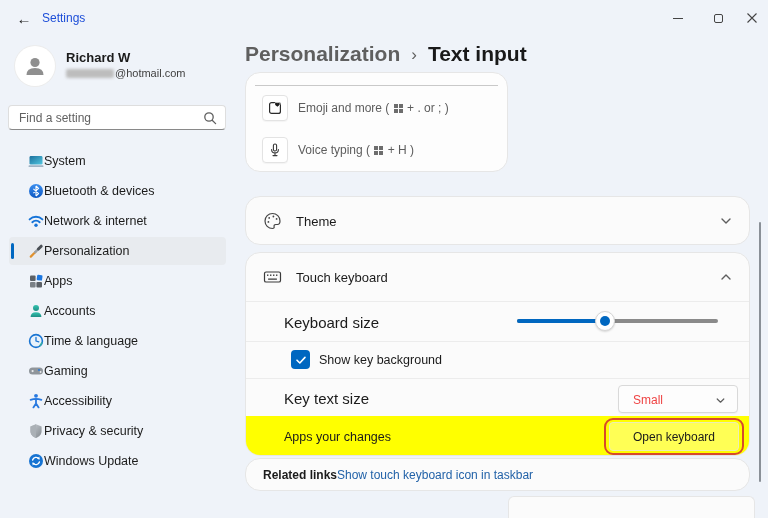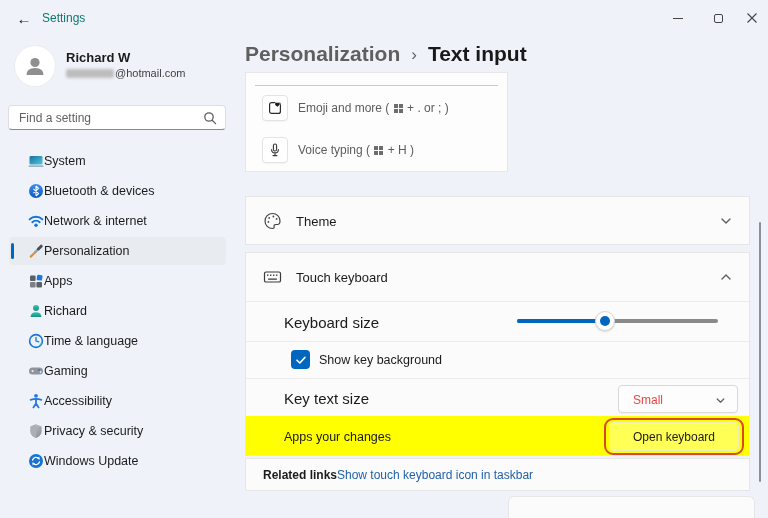--- a/index.html
+++ b/index.html
@@ -2,21 +2,21 @@
 <html><head>
 <meta charset="utf-8">
 <style>
   * { margin:0; padding:0; box-sizing:border-box; }
   html,body { width:768px; height:518px; }
   body { font-family:"Liberation Sans","DejaVu Sans",sans-serif; background:#eff3f9; position:relative; overflow:hidden; }
 
   
   .titlebar { position:absolute; left:0; top:0; width:768px; height:36px; }
   .back-btn { position:absolute; left:12px; top:6px; width:24px; height:24px; display:flex; align-items:center; justify-content:center; font-size:15px; color:#1b1b1b; border-radius:4px; cursor:default; }
-  .app-title { position:absolute; left:42px; top:11px; font-size:12px; color:#0f766e; }
+  .app-title { position:absolute; left:42px; top:11px; font-size:12px; color:#1d4ed8; }
   .win-btn { position:absolute; top:0; height:36px; display:flex; align-items:center; justify-content:center; }
   .wb-min { left:656px; width:44px; }
   .wb-max { left:700px; width:36px; }
   .wb-close { left:736px; width:32px; }
   .glyph-min { width:10px; height:1px; background:#444; }
   .glyph-max { width:9px; height:9px; border:1.2px solid #444; border-radius:2px; }
 
   
   .avatar { position:absolute; left:15px; top:46px; width:40px; height:40px; border-radius:50%; background:#ffffff; display:flex; align-items:center; justify-content:center; box-shadow:0 0 0 1px #ececec; }
   .user-name { position:absolute; left:66px; top:50px; font-size:13px; font-weight:700; color:#1b1b1b; }
@@ -34,21 +34,21 @@
   .nav-ic { width:16px; height:16px; margin-left:19px; display:flex; align-items:center; justify-content:center; flex:none; }
   .nav-lbl { font-size:12.5px; color:#1b1b1b; white-space:nowrap; }
 
   
   .breadcrumb { position:absolute; left:245px; top:42px; display:flex; align-items:center; }
   .bc-section { font-size:21px; font-weight:600; color:#5f5f5f; }
   .bc-sep { font-size:17px; color:#5f5f5f; margin:0 11px; padding-top:1px; }
   .bc-page { font-size:21px; font-weight:600; color:#191919; }
 
   
-  .card { position:absolute; background:#fbfbfb; border:1px solid #e6e6e6; border-radius:0; }
+  .card { position:absolute; background:#fbfbfb; border:1px solid #e6e6e6; border-radius:15px; }
   .shortcuts-card { left:245px; top:72px; width:263px; height:100px; background:#fdfdfd; overflow:hidden; }
   .sc-divider { position:absolute; left:9px; right:9px; top:12px; height:1px; background:#c9c9c9; }
   .icon-btn { position:absolute; left:16px; width:26px; height:26px; background:#ffffff; border:1px solid #e3e3e3; border-radius:4px; display:flex; align-items:center; justify-content:center; box-shadow:0 1px 1px rgba(0,0,0,0.04); }
   .sc-lbl { position:absolute; left:52px; font-size:12px; color:#5d5d5d; display:flex; align-items:center; white-space:pre; }
   .winkey { display:inline-block; width:9px; height:9px; margin:0 1px;
     background-image:linear-gradient(#6d6d6d,#6d6d6d),linear-gradient(#6d6d6d,#6d6d6d),linear-gradient(#6d6d6d,#6d6d6d),linear-gradient(#6d6d6d,#6d6d6d);
     background-size:4px 4px; background-position:0 0,5px 0,0 5px,5px 5px; background-repeat:no-repeat; }
 
   .theme-card { left:245px; top:196px; width:505px; height:49px; }
   .expander-head { position:absolute; left:0; top:0; width:100%; height:48px; }
@@ -199,21 +199,21 @@
         <defs>
           <linearGradient id="gac" x1="0" y1="0" x2="0" y2="1">
             <stop offset="0" stop-color="#35c3b0"></stop>
             <stop offset="1" stop-color="#1e8f85"></stop>
           </linearGradient>
         </defs>
       <circle cx="8" cy="5" r="3" fill="url(#gac)"></circle>
       <path d="M2.6 14 Q2.6 9.2 8 9.2 Q13.4 9.2 13.4 14 Z" fill="url(#gac)"></path>
       </svg>
   </span>
-  <span class="nav-lbl">Richard</span>
+  <span class="nav-lbl">Accounts</span>
 </div>
 
 <div class="nav-item" style="top:327px">
   <span class="nav-ic">
     <svg width="16" height="16" viewBox="0 0 16 16">
       <circle cx="8" cy="8" r="6.4" fill="#e9f2fb" stroke="#1974d2" stroke-width="1.6"></circle>
       <path d="M8 8 L8 4.4 M8 8 L10.8 8.8" stroke="#1974d2" stroke-width="1.3" stroke-linecap="round"></path>
       <path d="M11.5 12.8 A6.4 6.4 0 0 0 13.9 9.4" stroke="#35b0a0" stroke-width="1.6" fill="none"></path>
       </svg>
   </span>

